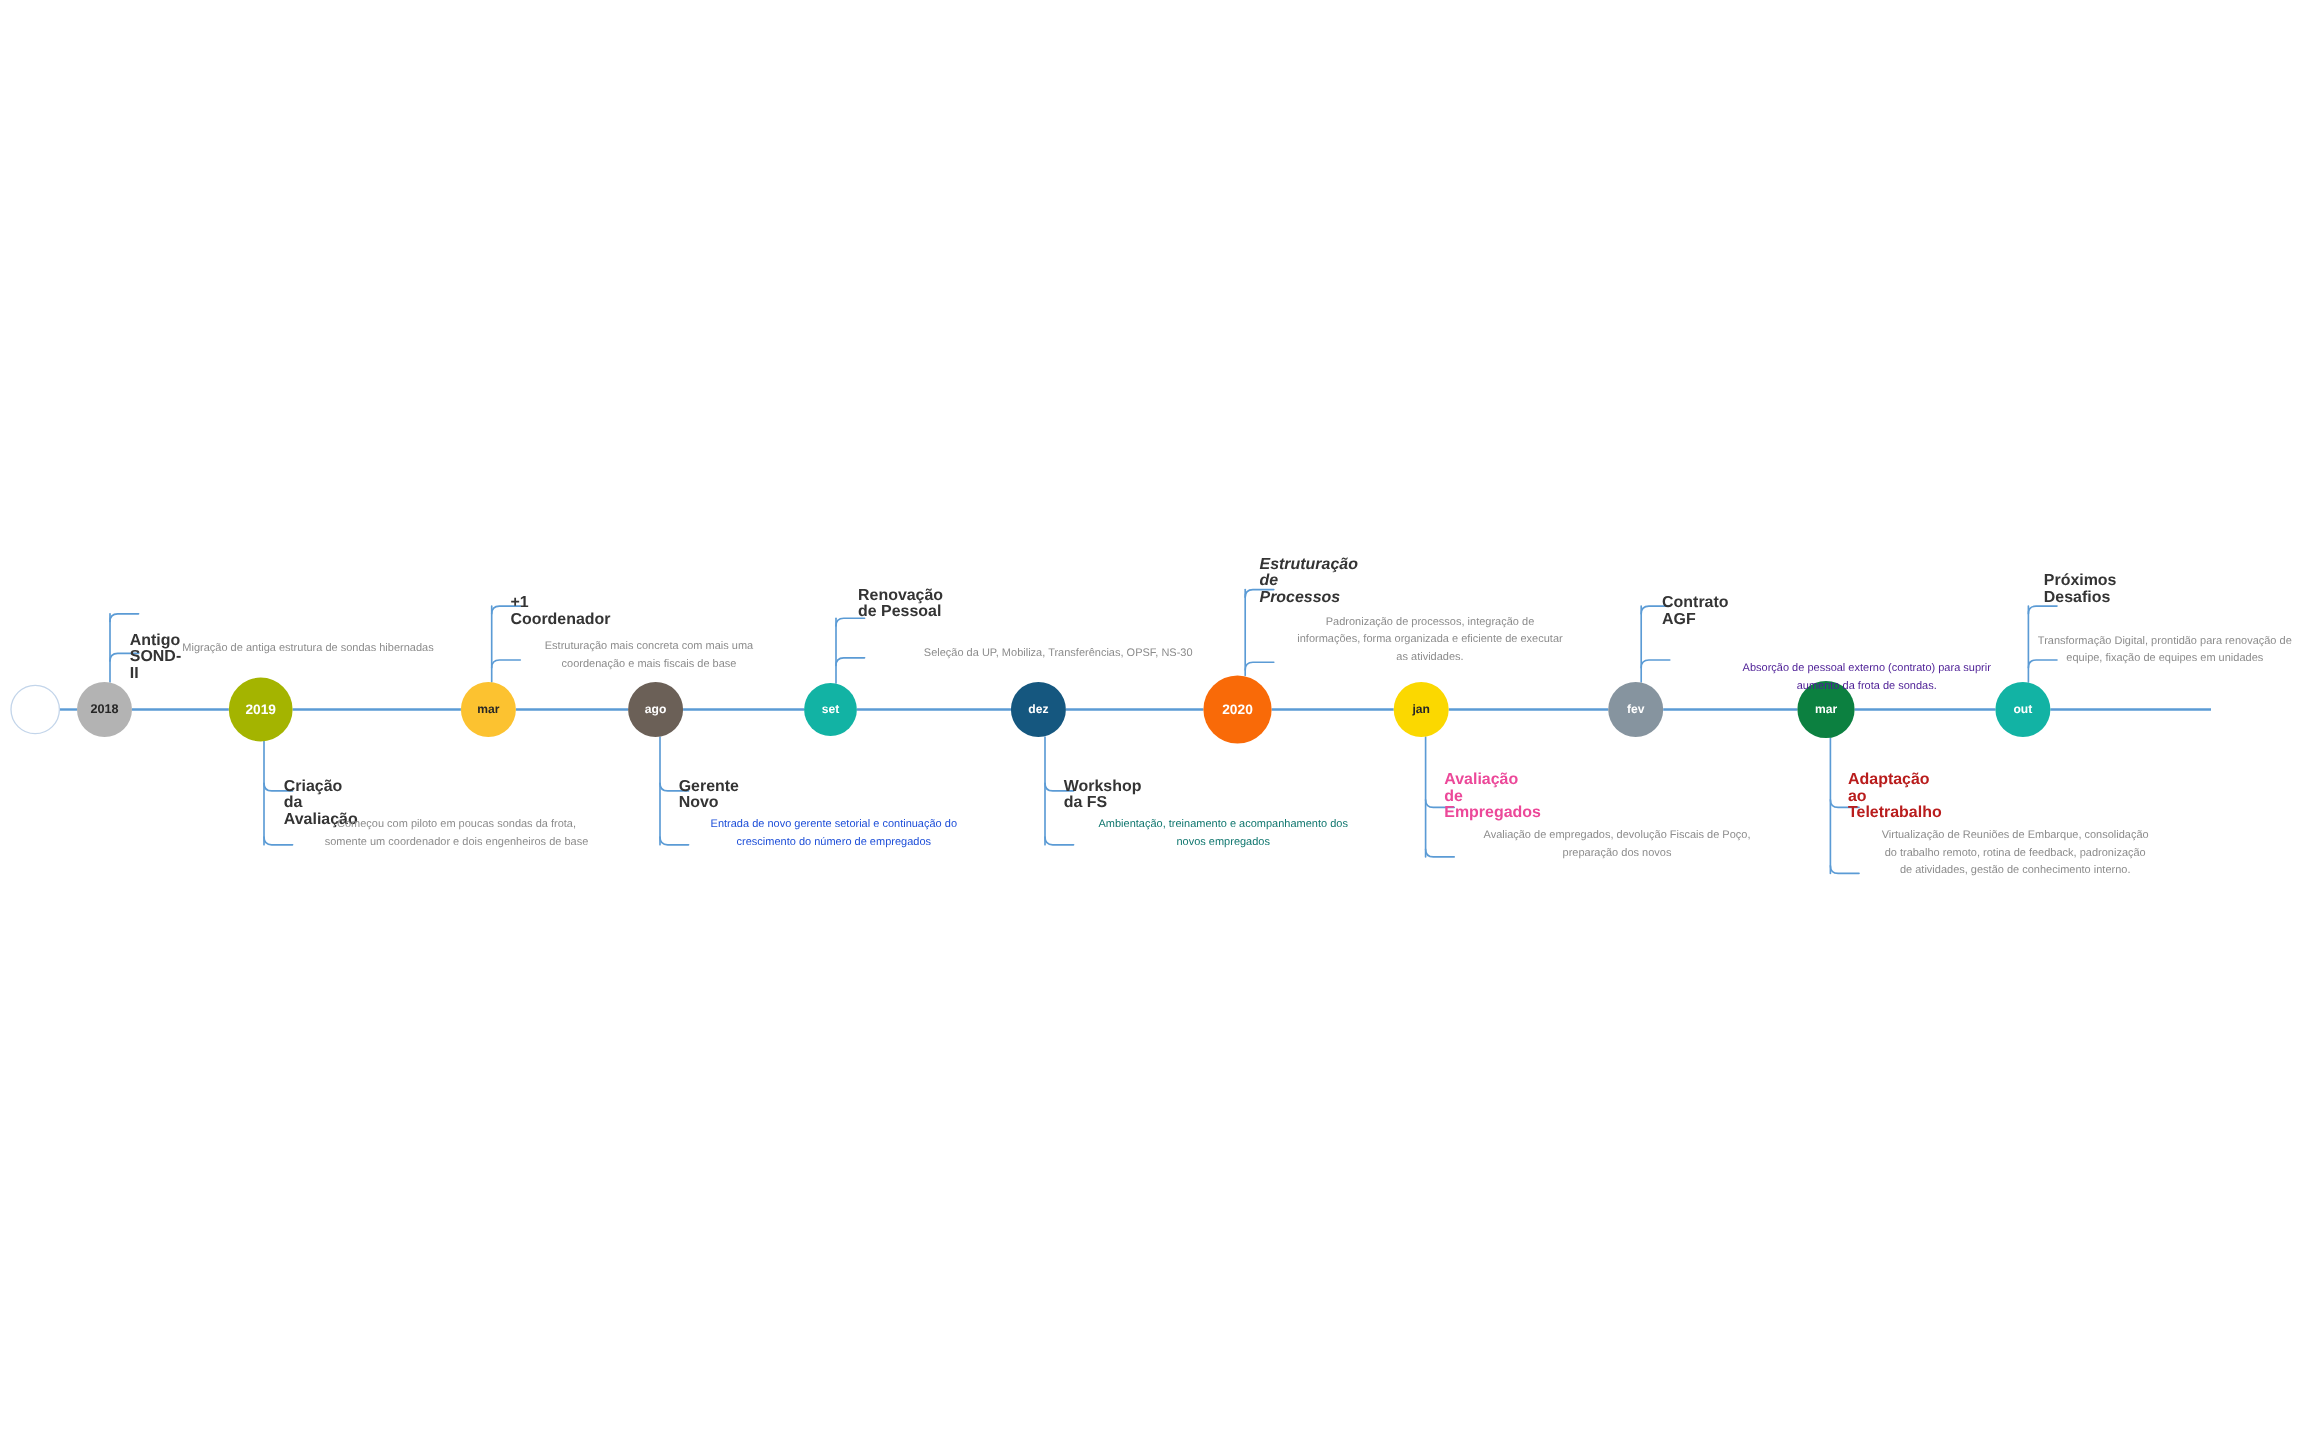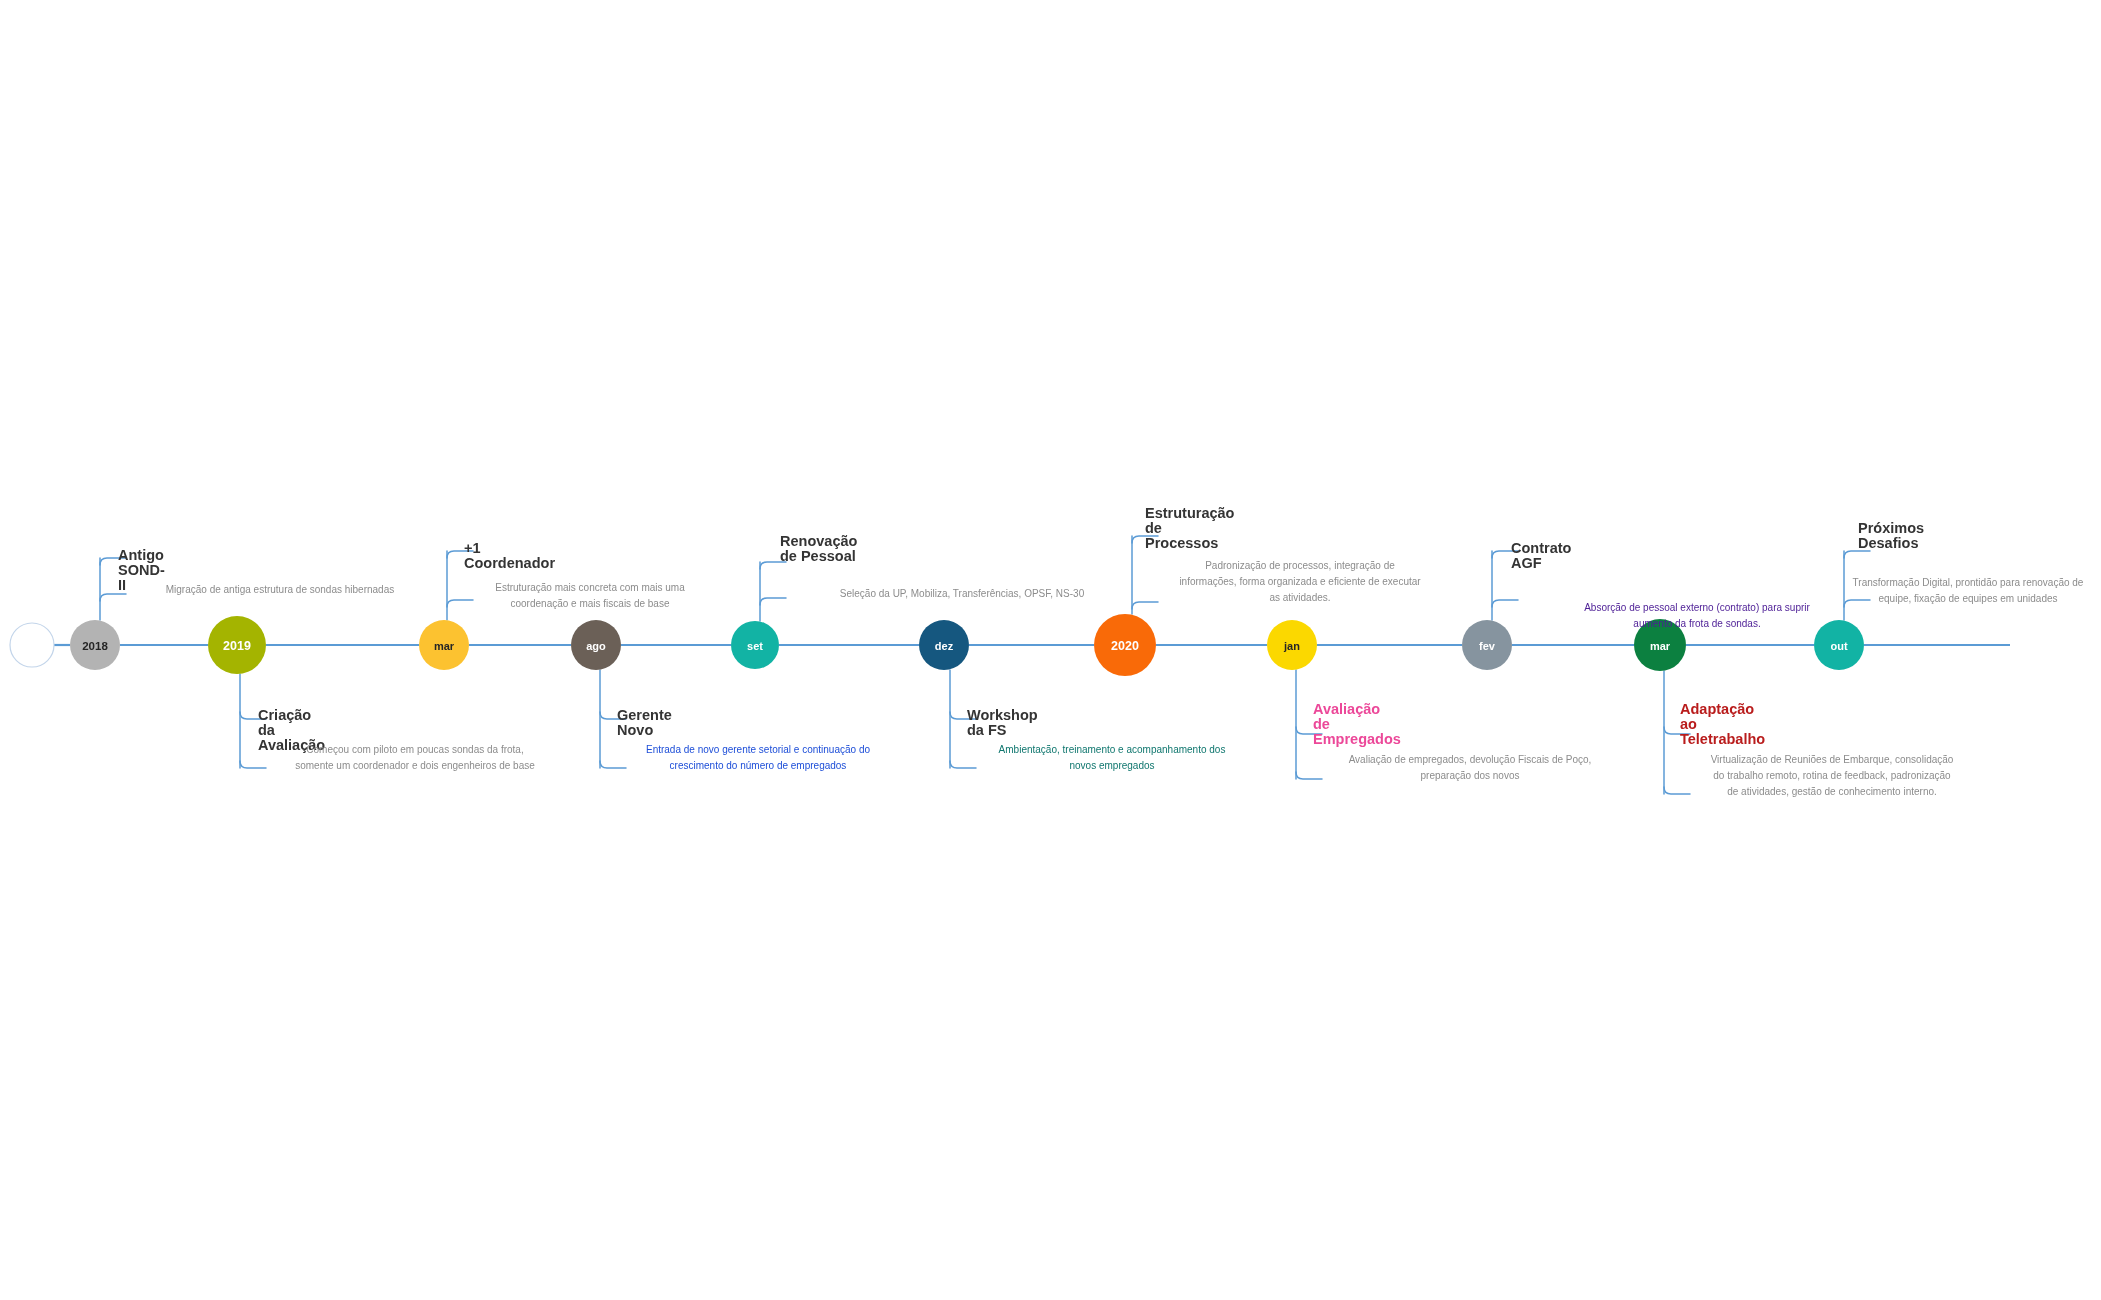--- a/index.html
+++ b/index.html
@@ -160,21 +160,21 @@
           <text x="1660" y="645.5" class="node-label" fill="#ffffff" font-size="11">mar</text>
         </g>
         <g>
           <circle cx="1839" cy="645" r="25" fill="#12b3a4" stroke="none" stroke-width="0"></circle>
           <text x="1839" y="645.5" class="node-label" fill="#ffffff" font-size="11">out</text>
         </g>
       </g>
   </svg>
   <div id="annotation-layer">
       <div class="ann">
-        <div class="ann-title left" style="left: 118px; top: 548px; color: rgb(52, 52, 52);">Antigo SOND-II</div>
+        <div class="ann-title left" style="left: 118px; top: 575px; color: rgb(52, 52, 52);">Antigo SOND-II</div>
         <div class="ann-desc" style="left: 110px; top: 582px; width: 340px; color: rgb(140, 140, 140);">Migração de antiga estrutura de sondas hibernadas</div>
       </div>
       <div class="ann">
         <div class="ann-title left" style="left: 258px; top: 708px; color: rgb(52, 52, 52);">Criação da Avaliação</div>
         <div class="ann-desc" style="left: 245px; top: 742px; width: 340px; color: rgb(140, 140, 140);">Começou com piloto em poucas sondas da frota,<br>somente um coordenador e dois engenheiros de base</div>
       </div>
       <div class="ann">
         <div class="ann-title left" style="left: 464px; top: 541px; color: rgb(52, 52, 52);">+1 Coordenador</div>
         <div class="ann-desc" style="left: 440px; top: 580px; width: 300px; color: rgb(140, 140, 140);">Estruturação mais concreta com mais uma<br>coordenação e mais fiscais de base</div>
       </div>
@@ -185,21 +185,21 @@
       <div class="ann">
         <div class="ann-title left" style="left: 780px; top: 534px; color: rgb(52, 52, 52);">Renovação
 de Pessoal</div>
         <div class="ann-desc" style="left: 772px; top: 586px; width: 380px; color: rgb(140, 140, 140);">Seleção da UP, Mobiliza, Transferências, OPSF, NS-30</div>
       </div>
       <div class="ann">
         <div class="ann-title left" style="left: 967px; top: 708px; color: rgb(52, 52, 52);">Workshop da FS</div>
         <div class="ann-desc" style="left: 952px; top: 742px; width: 320px; color: #0f766e;">Ambientação, treinamento e acompanhamento dos<br>novos empregados</div>
       </div>
       <div class="ann">
-        <div class="ann-title left" style="left: 1145px; top: 506px; color: rgb(52, 52, 52);">Estruturação
+        <div class="ann-title left" style="left: 1145px; top: 506px; color: rgb(52, 52, 52); font-style: italic;">Estruturação
 de Processos</div>
         <div class="ann-desc" style="left: 1120px; top: 558px; width: 360px; color: rgb(140, 140, 140);">Padronização de processos, integração de<br>informações, forma organizada e eficiente de executar<br>as atividades.</div>
       </div>
       <div class="ann">
         <div class="ann-title left" style="left: 1313px; top: 702px; color: #ec4899;">Avaliação de
 Empregados</div>
         <div class="ann-desc" style="left: 1300px; top: 752px; width: 340px; color: rgb(140, 140, 140);">Avaliação de empregados, devolução Fiscais de Poço,<br>preparação dos novos</div>
       </div>
       <div class="ann">
         <div class="ann-title left" style="left: 1511px; top: 541px; color: rgb(52, 52, 52);">Contrato AGF</div>

